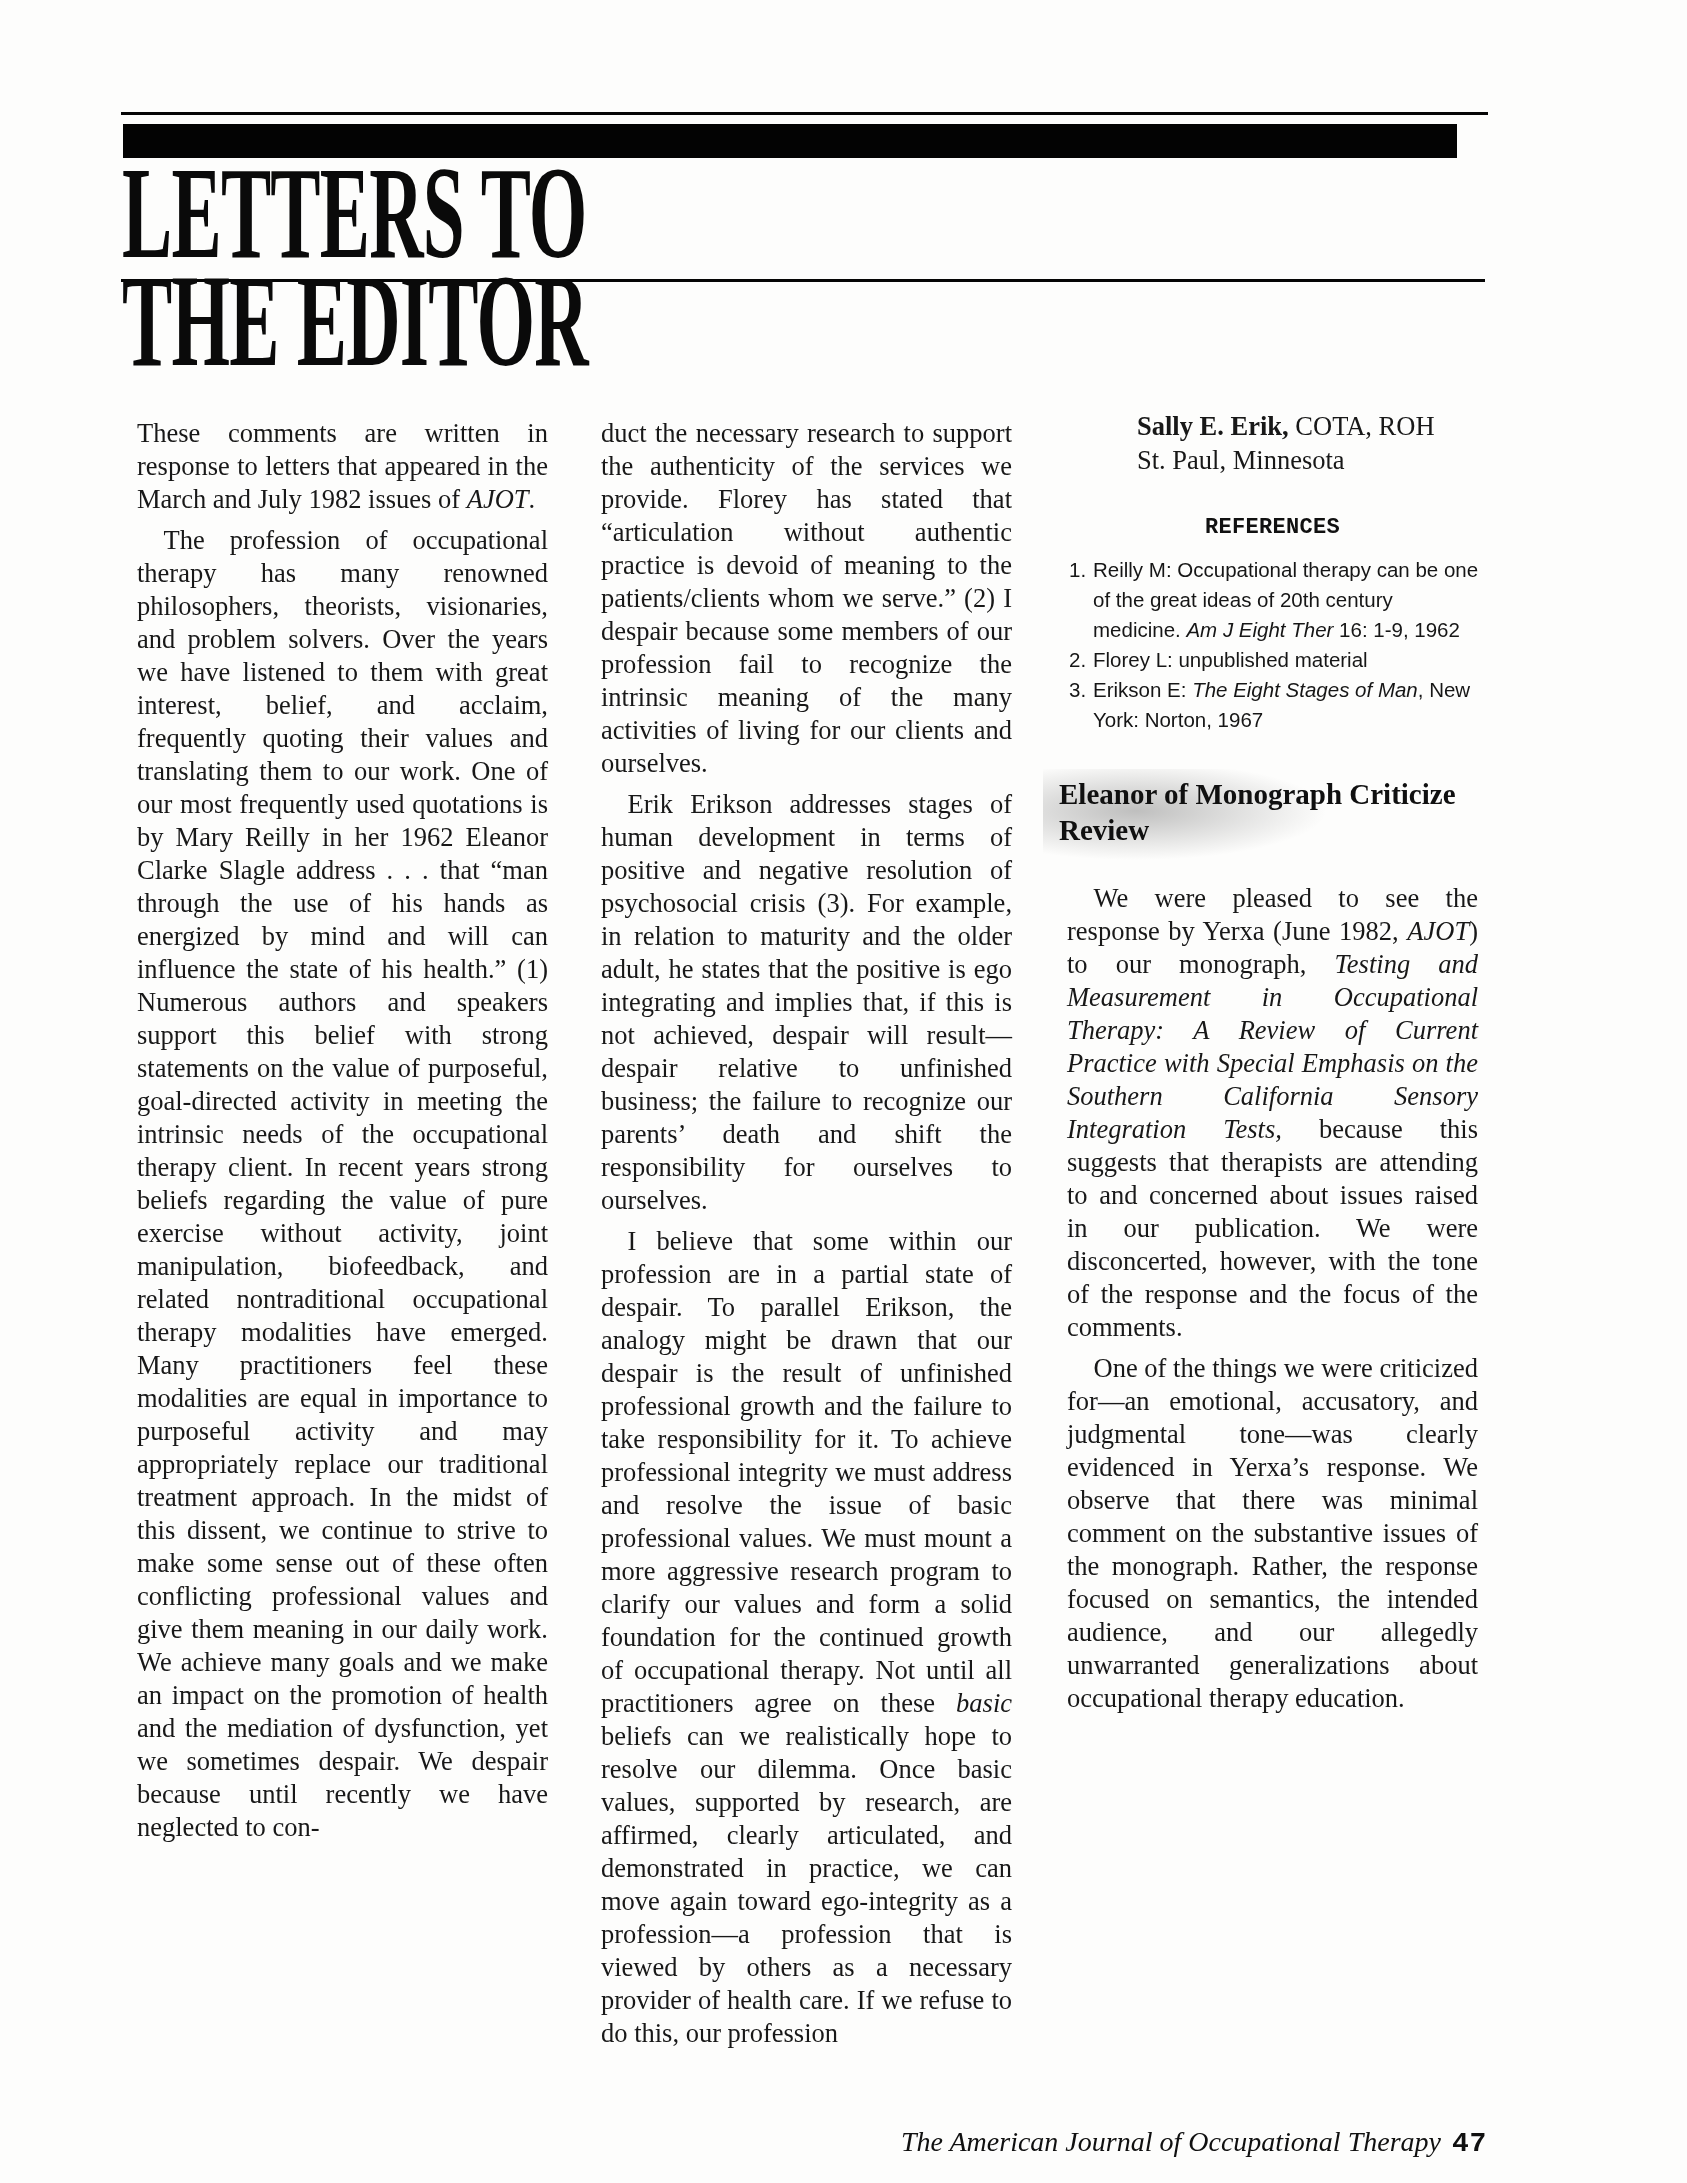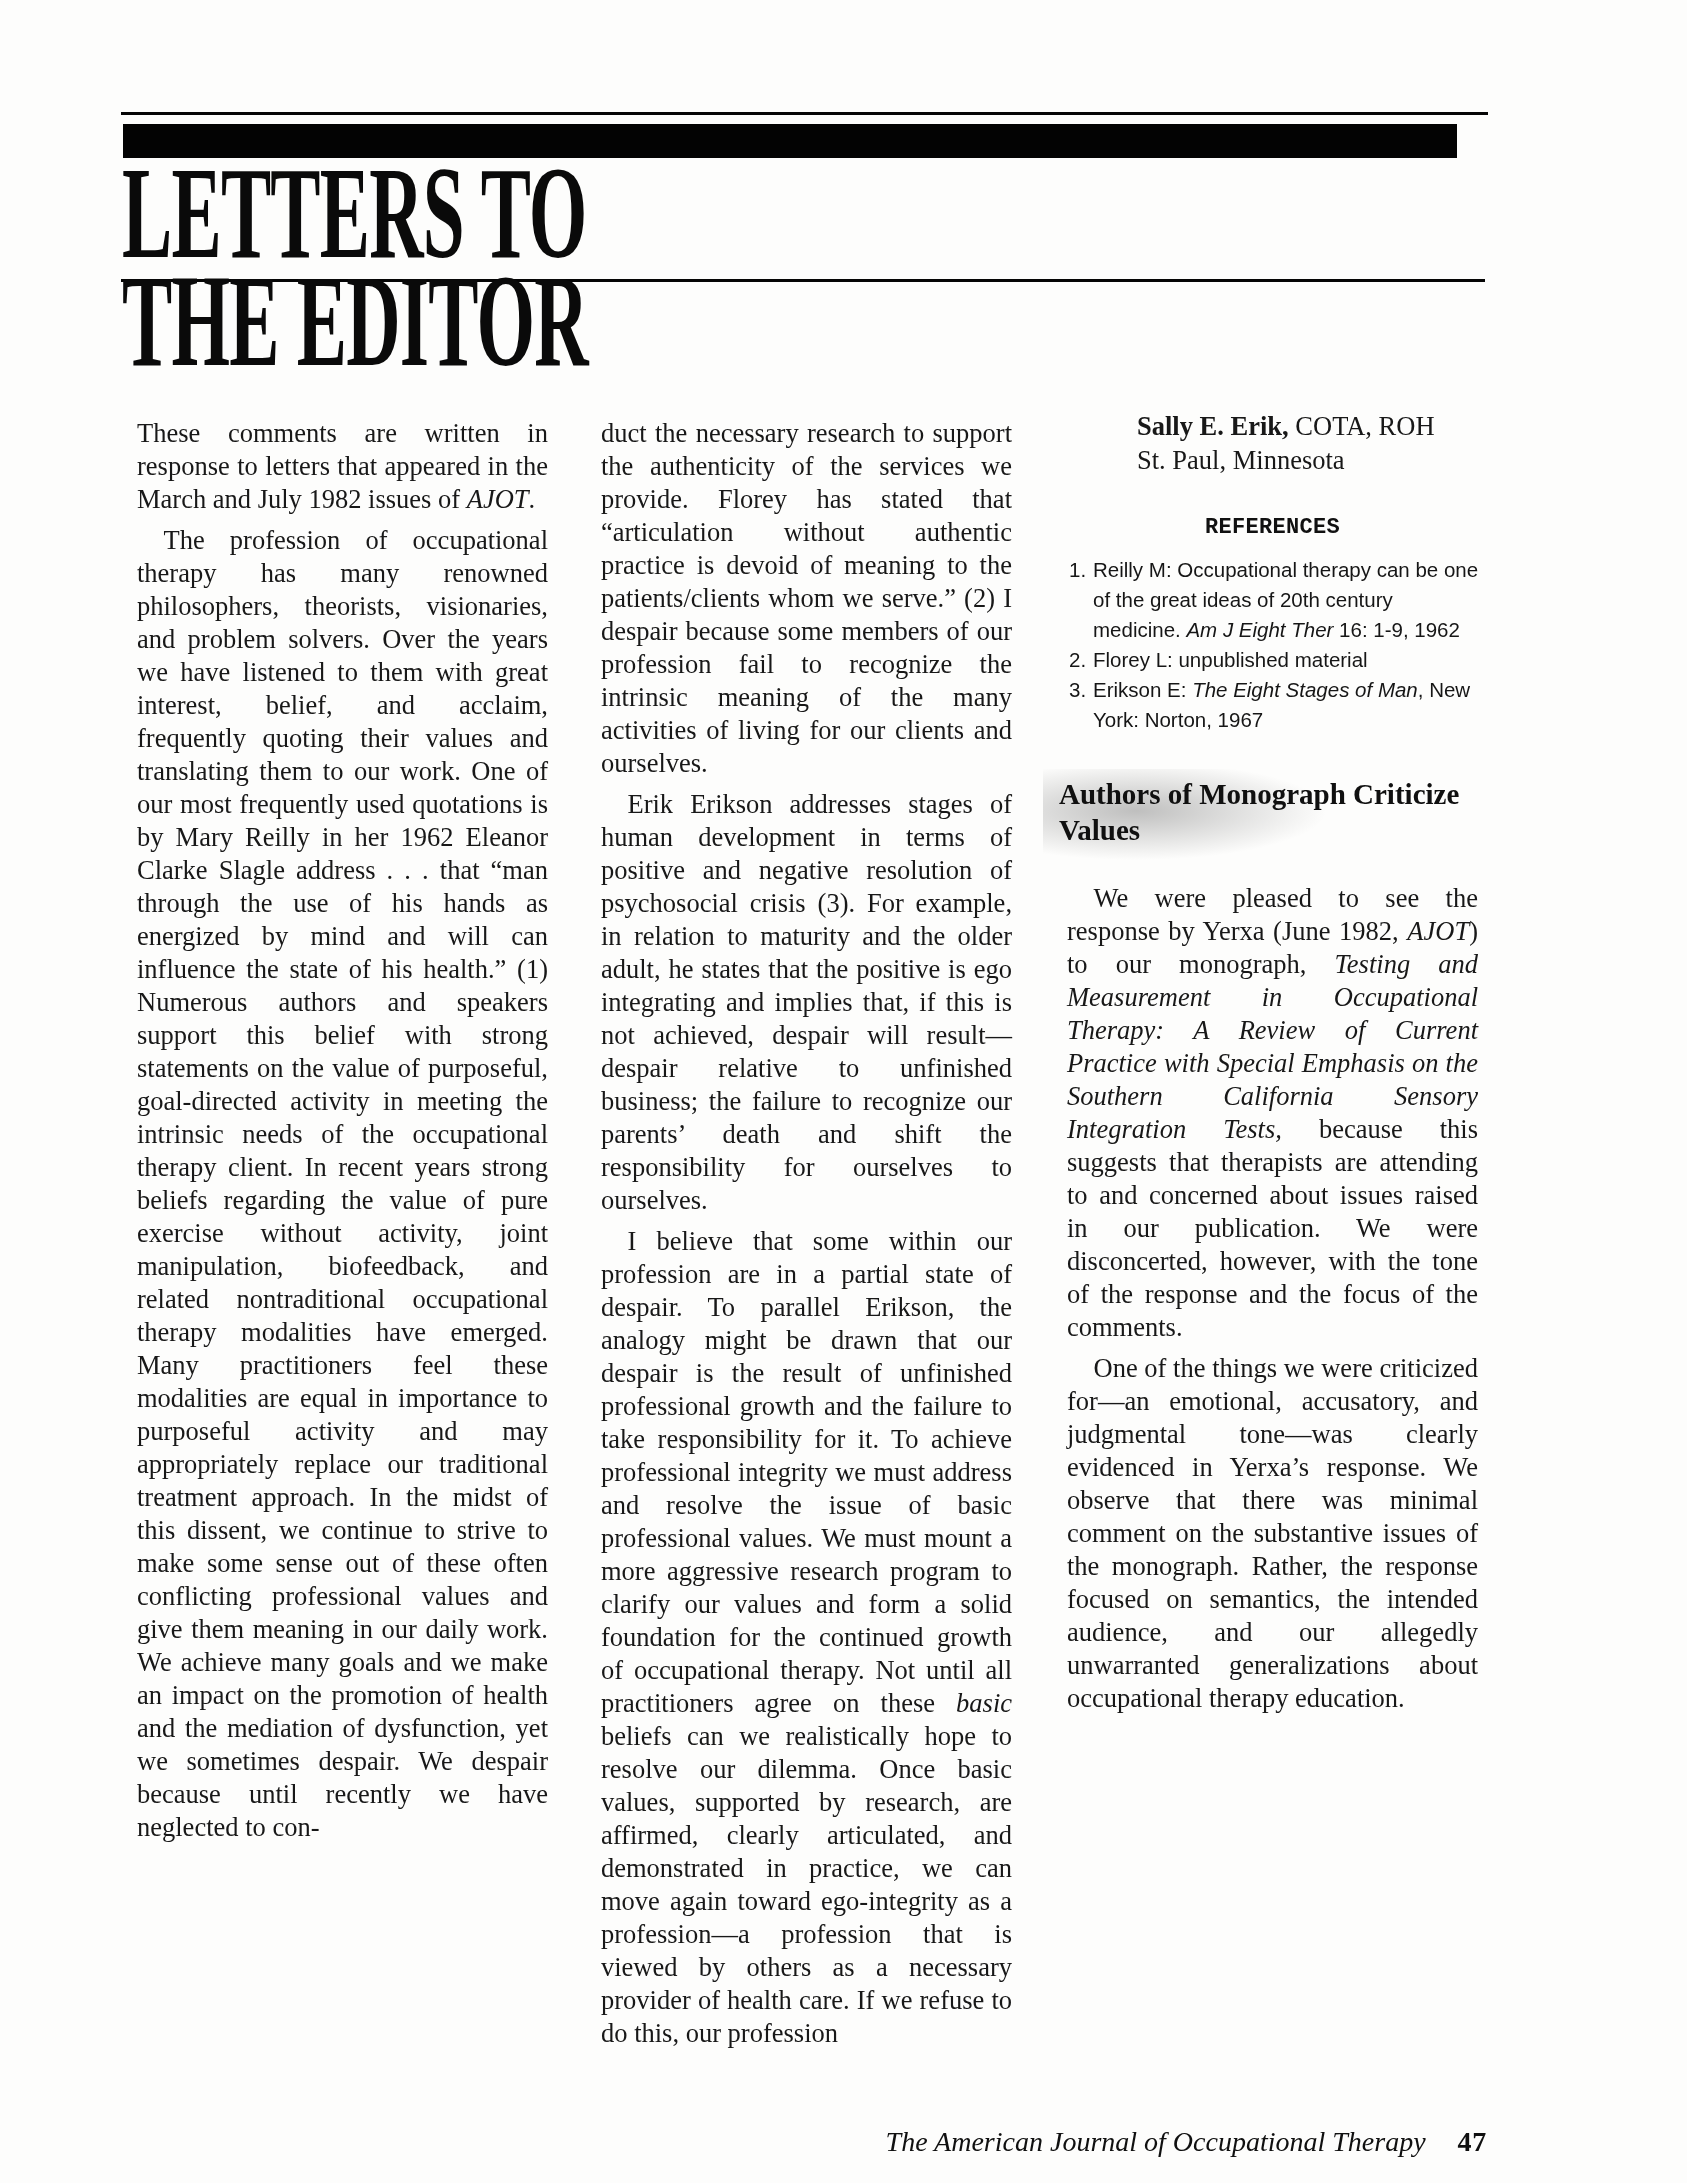--- a/index.html
+++ b/index.html
@@ -36,21 +36,21 @@
   .sig{margin:0;padding-left:78px;text-align:left;}
   .sig-line{line-height:34px;}
 
   .refs-title{font-family:Liberation Mono, monospace;font-weight:700;font-size:22px;line-height:26.5px;
     text-align:center;margin:38px 0 13.2px;letter-spacing:0.3px;color:#111;}
   .ref-item{font-family:"Liberation Sans","DejaVu Sans",sans-serif;font-size:20.5px;line-height:30px;
     padding-left:34px;text-indent:-24px;text-align:left;color:#161616;}
   .ref-num{display:inline-block;width:24px;text-indent:0;}
 
   .footer{position:absolute;top:2125px;left:129px;width:1358px;text-align:right;font-size:28px;line-height:33px;font-style:italic;color:#101010;}
-  .footer .page-num{font-style:normal;font-weight:700;margin-left:32px;letter-spacing:0.7px;}
+  .footer .page-num{font-style:normal;font-weight:700;margin-left:11px;letter-spacing:0.7px;font-family:Liberation Mono, monospace;}
 </style>
 </head>
 <body>
 
 <div class="page">
   <div class="rule rule-top"></div>
   <div class="masthead-bar"></div>
   <h1 class="headline l1"><span class="squeeze">LETTERS TO</span></h1>
   <div class="rule rule-mid"></div>
   <h1 class="headline l2"><span class="squeeze">THE EDITOR</span></h1>
@@ -66,21 +66,21 @@
     </div>
   <div id="col-3" class="col">
       <div class="sig">
         <div class="sig-line"><span class="st-b">Sally E. Erik,</span><span> COTA, ROH</span></div>
         <div class="sig-line"><span>St. Paul, Minnesota</span></div>
       </div>
       <h3 class="refs-title"><span>REFERENCES</span></h3>
       <div class="ref-item"><span class="ref-num">1.</span><span>Reilly M: Occupational therapy can be one of the great ideas of 20th century medicine. </span><span class="st-i">Am J Eight Ther</span><span> 16: 1-9, 1962</span></div>
       <div class="ref-item"><span class="ref-num">2.</span><span>Florey L: unpublished material</span></div>
       <div class="ref-item"><span class="ref-num">3.</span><span>Erikson E: </span><span class="st-i">The Eight Stages of Man</span><span>, New York: Norton, 1967</span></div>
-      <h2 class="letter-title smudged mt-lg"><span>Authors of Monograph Criticize Values</span></h2>
+      <h2 class="letter-title smudged mt-lg"><span>Eleanor of Monograph Criticize Review</span></h2>
       <p class="para indent"><span>We were pleased to see the response by Yerxa (June 1982, </span><span class="st-i">AJOT</span><span>) to our monograph, </span><span class="st-i">Testing and Measurement in Occupational Therapy: A Review of Current Practice with Special Emphasis on the Southern California Sensory Integration Tests,</span><span> because this suggests that therapists are attending to and concerned about issues raised in our publication. We were disconcerted, however, with the tone of the response and the focus of the comments.</span></p>
       <p class="para indent"><span>One of the things we were criticized for—an emotional, accusatory, and judgmental tone—was clearly evidenced in Yerxa’s response. We observe that there was minimal comment on the substantive issues of the monograph. Rather, the response focused on semantics, the intended audience, and our allegedly unwarranted generalizations about occupational therapy education.</span></p>
     </div>
 
   <div class="footer">
     <span class="journal-name">The American Journal of Occupational Therapy</span><span class="page-num">47</span>
   </div>
 </div>
 
 

